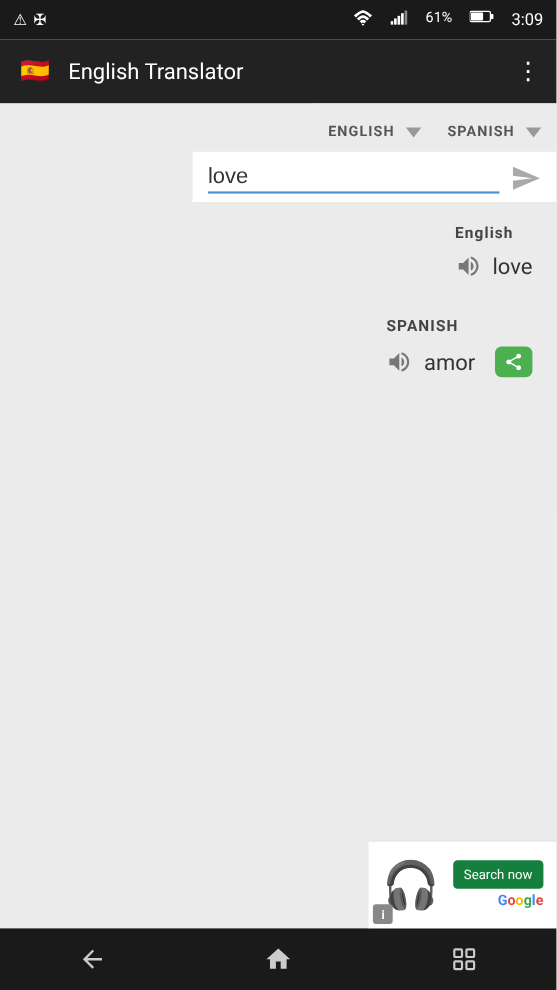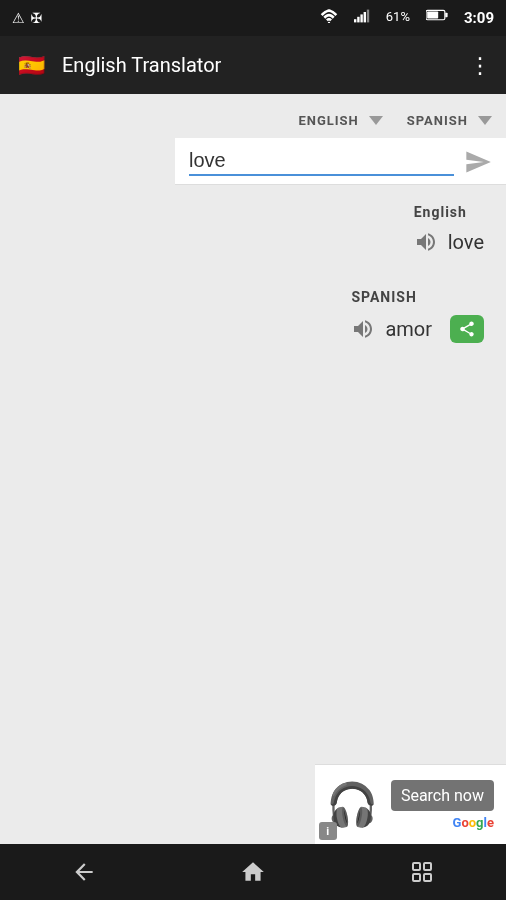--- a/index.html
+++ b/index.html
@@ -207,25 +207,25 @@
     }
     .ad-text-block {
       flex: 1;
     }
     .ad-text {
       font-size: 14px;
       color: #333;
       line-height: 1.3;
     }
     .ad-search-btn {
-      background: #737373;
+      background: #15803d;
       color: #fff;
       border-radius: 4px;
       padding: 6px 10px;
-      font-size: 16px;
+      font-size: 12px;
       cursor: pointer;
       white-space: nowrap;
       text-align: center;
     }
     .ad-google-logo {
       font-size: 13px;
       text-align: right;
     }
     .ad-right-block {
       display: flex;
@@ -285,21 +285,21 @@
       <rect x="16" y="0" width="3" height="16" fill="#888"></rect>
     </svg>
     <span>61%</span>
 
     <svg width="22" height="12" viewBox="0 0 28 14" fill="none">
       <rect x="0" y="1" width="24" height="12" rx="2" stroke="white" stroke-width="1.5"></rect>
       <rect x="24.5" y="4" width="3" height="6" rx="1" fill="white"></rect>
       <rect x="1.5" y="2.5" width="14" height="9" rx="1" fill="white"></rect>
       <text x="3" y="12" font-size="8" fill="#222" font-weight="bold"></text>
     </svg>
-    <span style="font-size:15px;font-weight:700;">3:09</span>
+    <span style="font-size:15px;font-weight:400;">3:09</span>
   </div>
 </div>
 
 <div class="app-bar">
   <div class="app-bar-flag">
     <span>🇪🇸</span>
   </div>
   <span class="app-bar-title">English Translator</span>
   <span class="app-bar-menu">⋮</span>
 </div>

